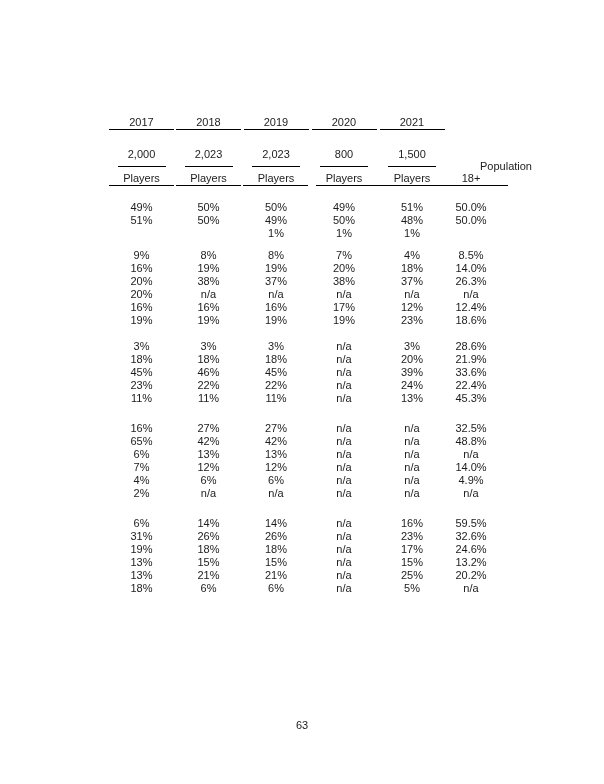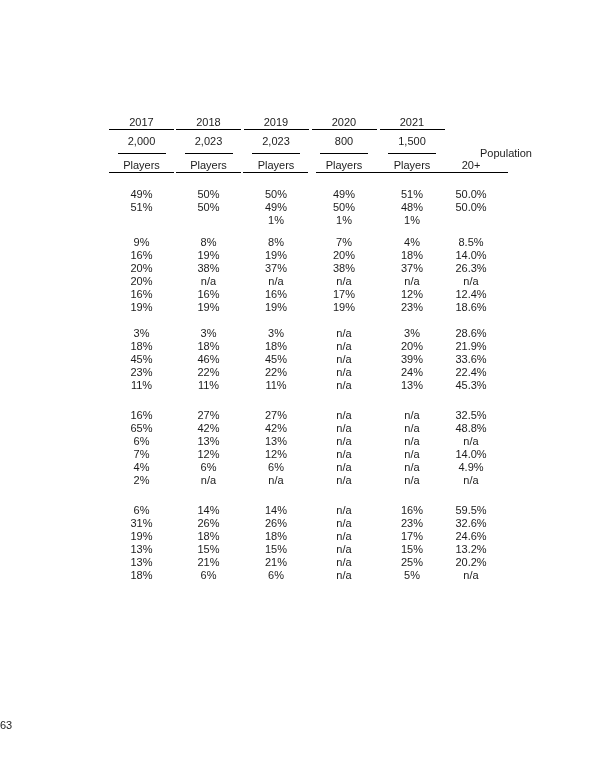--- a/index.html
+++ b/index.html
@@ -24,21 +24,21 @@
     grid-template-columns: 67px 67px 68px 68px 68px 62px;
   }
   .cell {
     text-align: center;
     line-height: 13px;
     height: 13px;
     white-space: nowrap;
   }
   .scell { position: relative; left: -6px; }
   
-  .row-years { margin-bottom: 5px; }
+  .row-years { margin-bottom: 18px; }
   .row-years .cell { height: auto; }
   .yr {
     display: inline-block;
     width: 65px;
     border-bottom: 1.5px solid #000;
     padding-bottom: 0px;
     line-height: 13px;
   }
   .row-line .cell { height: 11px; }
   .topline {
@@ -64,21 +64,21 @@
   .section:nth-child(1) { }
   .section:nth-child(2) { margin-top: 9px; }
   .section:nth-child(3) { margin-top: 13px; }
   .section:nth-child(4) { margin-top: 17px; }
   .section:nth-child(5) { margin-top: 17px; }
   .page-number {
     position: absolute;
     top: 719px;
     left: 0;
     width: 100%;
-    text-align: left;
+    text-align: center;
   }
 </style>
 </head>
 <body>
 
 <div class="page">
 
   <div class="table-area">
 
     <div class="hgrid row-years">
@@ -118,21 +118,21 @@
         </div>
       <div class="cell scell poptext">Population</div>
     </div>
 
     <div class="hgrid">
       <div class="cell">Players</div>
       <div class="cell">Players</div>
       <div class="cell">Players</div>
       <div class="cell">Players</div>
       <div class="cell">Players</div>
-      <div class="cell scell">20+</div>
+      <div class="cell scell">18+</div>
     </div>
 
     <div class="bottom-rules">
       <div class="rule seg1"></div>
       <div class="rule seg2"></div>
       <div class="rule seg3"></div>
       <div class="rule seg4"></div>
     </div>
 
     <div>

